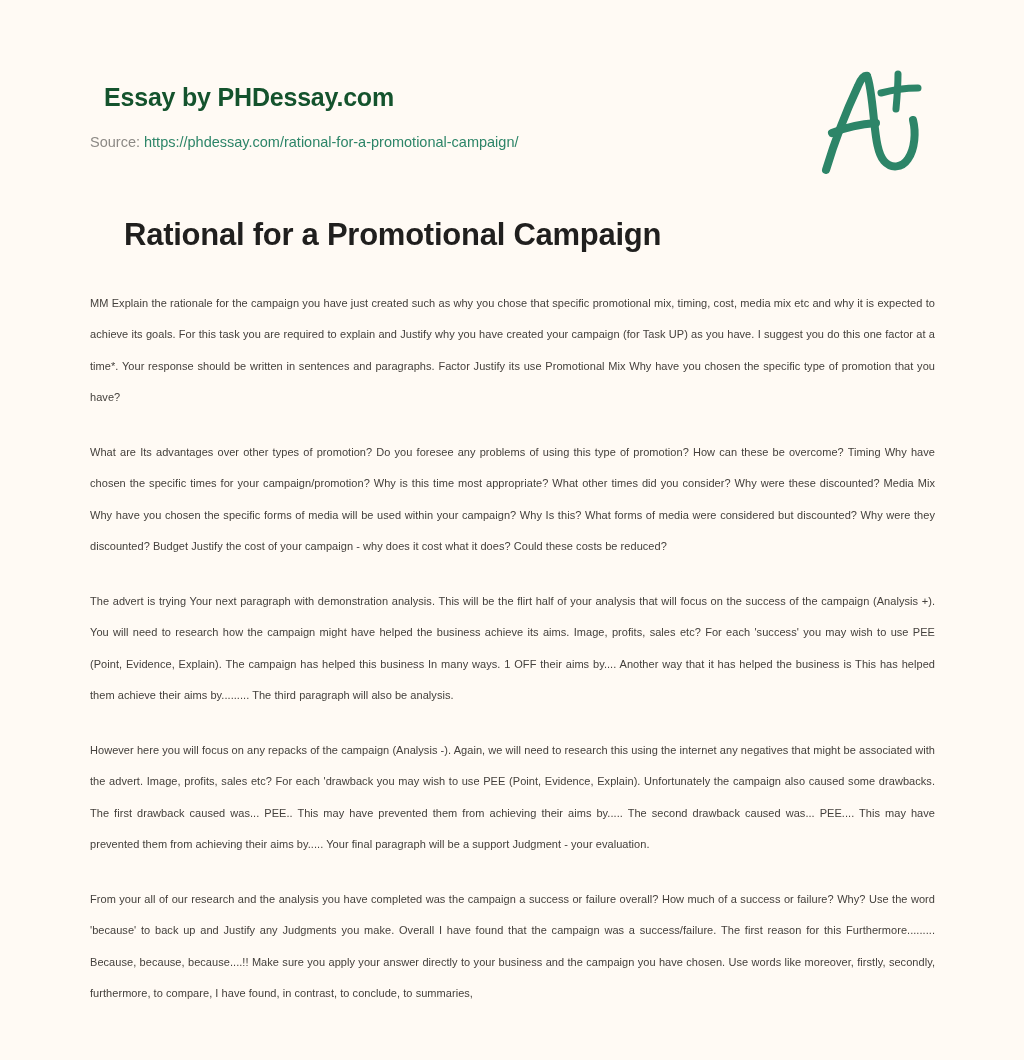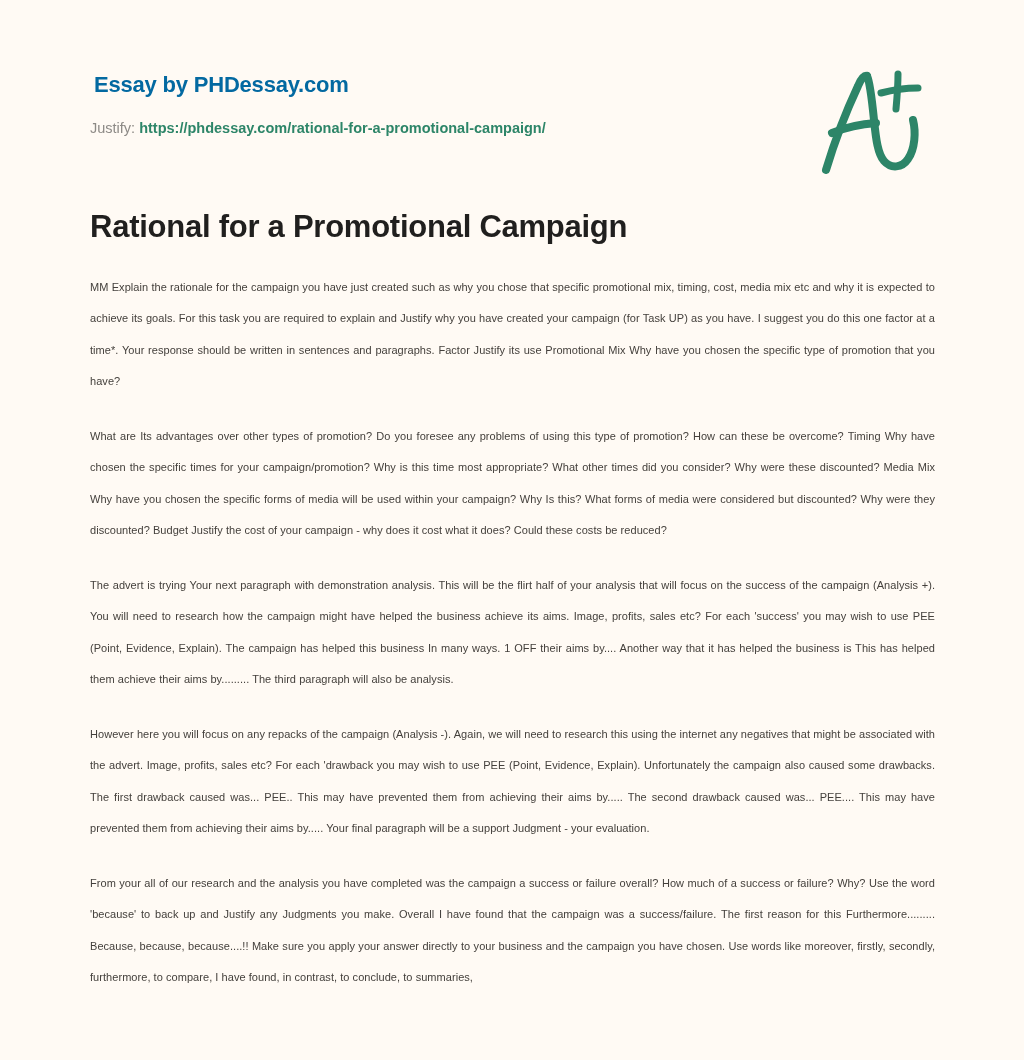--- a/index.html
+++ b/index.html
@@ -24,61 +24,60 @@
   }
 
   
   .header {
     position: relative;
     padding: 68px 90px 0 90px;
     height: 150px;
     box-sizing: border-box;
   }
   .brand-line {
-    font-size: 22px;
+    font-size: 25px;
     font-weight: 700;
-    color: #0369a1;
+    color: #14532d;
     letter-spacing: -0.2px;
     line-height: 1.2;
-    margin: 4px;
+    margin: 14px;
   }
   .source-line {
     margin-top: 21px;
     font-size: 14.5px;
     color: #8d8a86;
     line-height: 1.3;
     white-space: nowrap;
   }
   .source-label {
     color: #8d8a86;
   }
   .source-url {
     color: #2d8568;
     text-decoration: none;
-    font-weight: bold;
   }
 
   
   .logo {
     position: absolute;
     top: 66px;
     right: 92px;
     width: 120px;
     height: 112px;
   }
   .logo svg {
     display: block;
     width: 120px;
     height: 112px;
   }
 
   
   .title {
-    margin: 0;
-    padding: 58px 90px 0 90px;
+    margin: 8px;
+    padding: 58px 90px 0 116px;
     font-size: 31px;
     font-weight: 700;
     color: #201f1e;
     letter-spacing: -0.25px;
     line-height: 1.25;
   }
 
   
   .article {
     padding: 25px 89px 0 90px;
@@ -98,21 +97,21 @@
 </style>
 </head>
 <body>
 
 <div class="page">
 
   <div class="header">
     <div class="brand-line">Essay by PHDessay.com</div>
 
     <div class="source-line">
-      <span class="source-label">Justify:</span>
+      <span class="source-label">Source:</span>
       <a class="source-url" href="#">https://phdessay.com/rational-for-a-promotional-campaign/</a>
     </div>
   </div>
 
   <div class="logo">
     <svg viewBox="0 0 120 112" xmlns="http://www.w3.org/2000/svg">
       <g fill="none" stroke="#2d8568" stroke-linecap="round" stroke-linejoin="round">
 
         <path d="M14 104 C 20 84, 32 50, 46 20 C 49 13, 52 9, 55 10" stroke-width="8"></path>
 

